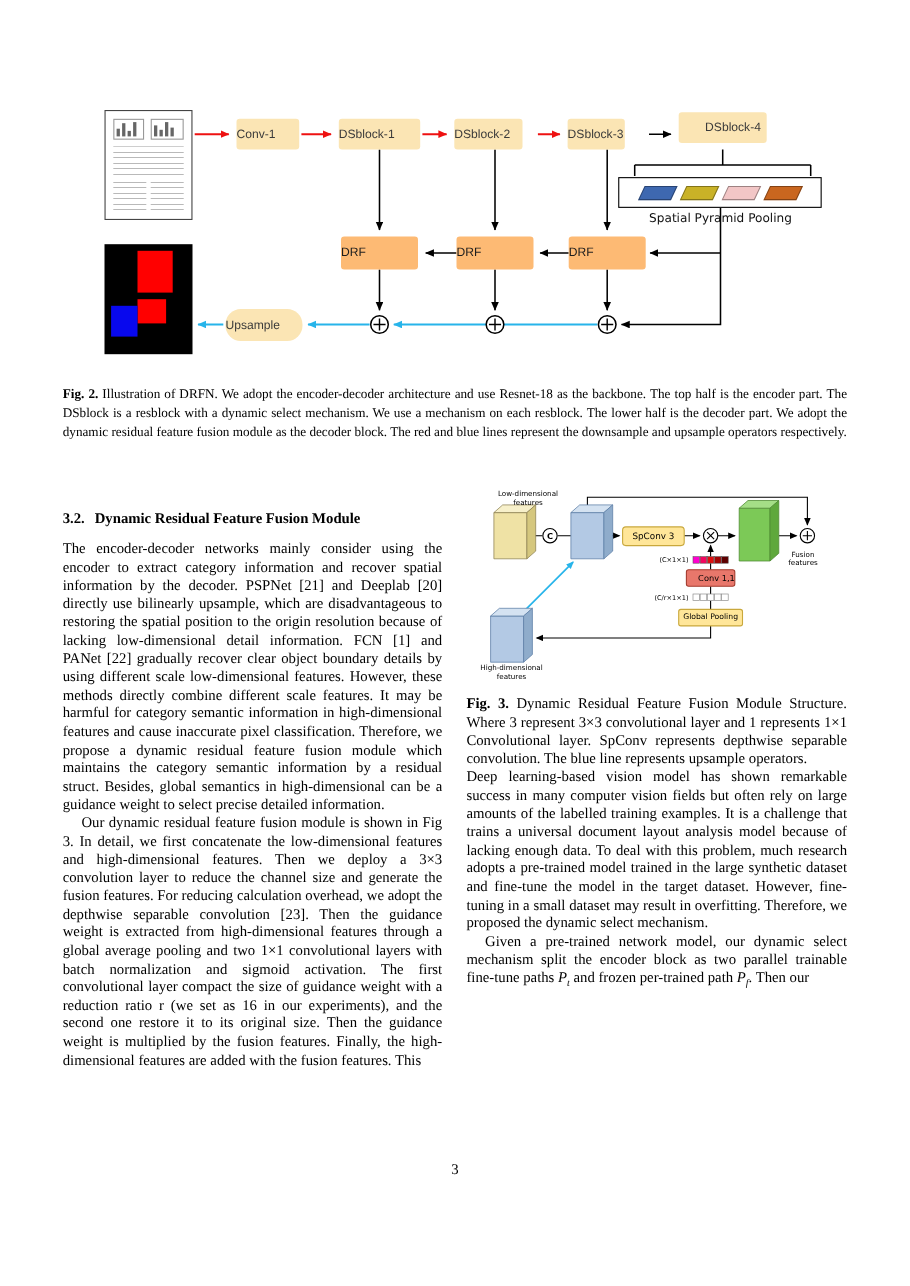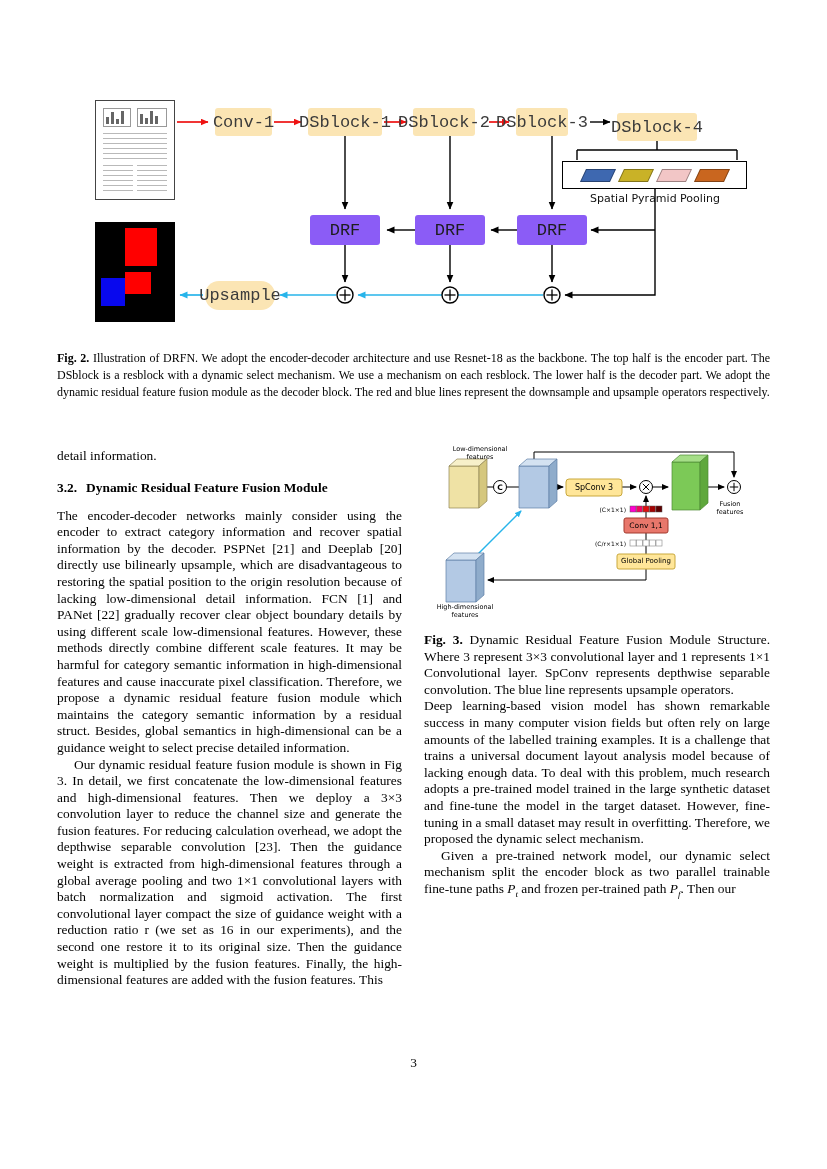--- a/index.html
+++ b/index.html
@@ -7,26 +7,26 @@
   body {
     width:827px; height:1169px; position:relative; overflow:hidden;
     font-family:"Liberation Serif", serif; color:#000;
   }
   .page { position:absolute; inset:0; background:#fff; }
 
   
   .fig2-wrap { position:absolute; left:57px; top:95px; width:713px; height:250px; }
   .f2svg { position:absolute; left:0; top:0; }
   .dbox {
-    position:absolute; display:flex; align-items:center; justify-content:center;
-    font-family:Liberation Mono, monospace; font-size:17px; color:#3b3b3b;
+    position:absolute; display:flex; align-items:center; justify-content:flex-start;
+    font-family:Liberation Sans, sans-serif; font-size:11px; color:#3b3b3b;
     border-radius:3px; white-space:nowrap;
   }
   .enc { background:#FBE5B4; }
-  .drf { background:#8b5cf6; color:#1d1d1d; }
+  .drf { background:#fdba74; color:#1d1d1d; }
 
   .docthumb { position:absolute; left:38px; top:5px; width:80px; height:100px;
     background:#fff; border:1px solid #444; }
   .minichart { position:absolute; border:1px solid #999; display:flex; align-items:flex-end; gap:2px; padding:2px; }
   .minichart i { display:block; width:3px; background:#666; }
   .minilines { position:absolute; background:repeating-linear-gradient(to bottom,#b9b9b9 0 1px, transparent 1px 5px); }
 
   .segout { position:absolute; left:38px; top:127px; width:80px; height:100px; background:#000; }
   .segout .r1 { position:absolute; left:30px; top:6px;  width:32px; height:38px; background:#f00; }
   .segout .r2 { position:absolute; left:30px; top:50px; width:26px; height:22px; background:#f00; }
@@ -153,21 +153,21 @@
       </div>
     <div class="dbox enc" style="left:251px; top:13px; width:74px; height:28px;">
         <span>DSblock-1</span>
       </div>
     <div class="dbox enc" style="left:356px; top:13px; width:62px; height:28px;">
         <span>DSblock-2</span>
       </div>
     <div class="dbox enc" style="left:459px; top:13px; width:52px; height:28px;">
         <span>DSblock-3</span>
       </div>
-    <div class="dbox enc" style="left:560px; top:18px; width:80px; height:28px;">
+    <div class="dbox enc" style="left:560px; top:7px; width:80px; height:28px;padding-left:24px;">
         <span>DSblock-4</span>
       </div>
 
     <div class="sppbox">
       <i style="background:#3E68B0;"></i>
       <i style="background:#C9B227;"></i>
       <i style="background:#F2C6C6;"></i>
       <i style="background:#C9661F;"></i>
     </div>
     <div class="spplabel">Spatial Pyramid Pooling</div>
@@ -185,21 +185,20 @@
     <div class="dbox enc" style="left:148px; top:186px; width:70px; height:29px;border-radius:14px;">
         <span>Upsample</span>
       </div>
   </div>
 
   <div class="fig2-caption"><b>Fig. 2.</b><span> Illustration of DRFN. We adopt the encoder-decoder architecture and use Resnet-18 as the backbone. The top half is the encoder part. The DSblock is a resblock with a dynamic select mechanism. We use a mechanism on each resblock. The lower half is the decoder part. We adopt the dynamic residual feature fusion module as the decoder block. The red and blue lines represent the downsample and upsample operators respectively.</span></div>
 
   <div class="columns">
 
     <div class="col-left">
-      <p class="bp">detail information.</p>
       <h3 class="sec"><span>3.2.</span><span class="ht">Dynamic Residual Feature Fusion Module</span></h3>
       <p class="bp">The encoder-decoder networks mainly consider using the encoder to extract category information and recover spatial information by the decoder. PSPNet [21] and Deeplab [20] directly use bilinearly upsample, which are disadvantageous to restoring the spatial position to the origin resolution because of lacking low-dimensional detail information. FCN [1] and PANet [22] gradually recover clear object boundary details by using different scale low-dimensional features. However, these methods directly combine different scale features. It may be harmful for category semantic information in high-dimensional features and cause inaccurate pixel classification. Therefore, we propose a dynamic residual feature fusion module which maintains the category semantic information by a residual struct. Besides, global semantics in high-dimensional can be a guidance weight to select precise detailed information.</p>
       <p class="bp indent">Our dynamic residual feature fusion module is shown in Fig 3. In detail, we first concatenate the low-dimensional features and high-dimensional features. Then we deploy a 3×3 convolution layer to reduce the channel size and generate the fusion features. For reducing calculation overhead, we adopt the depthwise separable convolution [23]. Then the guidance weight is extracted from high-dimensional features through a global average pooling and two 1×1 convolutional layers with batch normalization and sigmoid activation. The first convolutional layer compact the size of guidance weight with a reduction ratio r (we set as 16 in our experiments), and the second one restore it to its original size. Then the guidance weight is multiplied by the fusion features. Finally, the high-dimensional features are added with the fusion features. This</p>
     </div>
 
     <div class="col-right">
 
       <div class="fig3-wrap">
         <svg class="f3svg" width="346" height="176" viewBox="0 0 346 176">
           <defs>
@@ -287,21 +286,21 @@
             <path d="M22,112 L30,105 L60,105 L52,112 Z" fill="#D4E2F1"></path>
             <path d="M52,112 L60,105 L60,147 L52,154 Z" fill="#8FACCB"></path>
           </g>
         </svg>
 
         <div class="f3lab f3c" style="left:26px; top:-2px; width:60px; font-size:6.5px; line-height:1.2;">Low-dimensional features</div>
         <div class="f3lab f3c" style="left:70px; top:34.5px; width:12px; font-size:7.5px; font-weight:bold;">C</div>
         <div class="f3lab f3c" style="left:142px; top:31px; width:56px; height:17px; line-height:17px; font-size:8px;">SpConv 3</div>
         <div class="f3lab f3c" style="left:283px; top:53px; width:46px; font-size:6.5px; line-height:1.2;">Fusion features</div>
         <div class="f3lab f3r" style="left:146px; top:58px; width:56px; font-size:6px;">(C×1×1)</div>
-        <div class="f3lab f3c" style="left:200px; top:70px; width:44px; height:15px; line-height:15px; font-size:7.5px;">Conv 1,1</div>
+        <div class="f3lab f3c" style="left:200px; top:70px; width:44px; height:15px; line-height:15px; font-size:7.5px;text-align:right;">Conv 1,1</div>
         <div class="f3lab f3r" style="left:146px; top:92px; width:56px; font-size:6px;">(C/r×1×1)</div>
         <div class="f3lab f3c" style="left:193px; top:106px; width:58px; height:15px; line-height:15px; font-size:7px;">Global Pooling</div>
         <div class="f3lab f3c" style="left:2px; top:156px; width:78px; font-size:6.5px; line-height:1.2;">High-dimensional features</div>
       </div>
 
       <div class="fig3-caption"><b>Fig. 3.</b><span> Dynamic Residual Feature Fusion Module Structure. Where 3 represent 3×3 convolutional layer and 1 represents 1×1 Convolutional layer. SpConv represents depthwise separable convolution. The blue line represents upsample operators.</span></div>
 
 
 
       <p class="bp">Deep learning-based vision model has shown remarkable success in many computer vision fields but often rely on large amounts of the labelled training examples. It is a challenge that trains a universal document layout analysis model because of lacking enough data. To deal with this problem, much research adopts a pre-trained model trained in the large synthetic dataset and fine-tune the model in the target dataset. However, fine-tuning in a small dataset may result in overfitting. Therefore, we proposed the dynamic select mechanism.</p>

